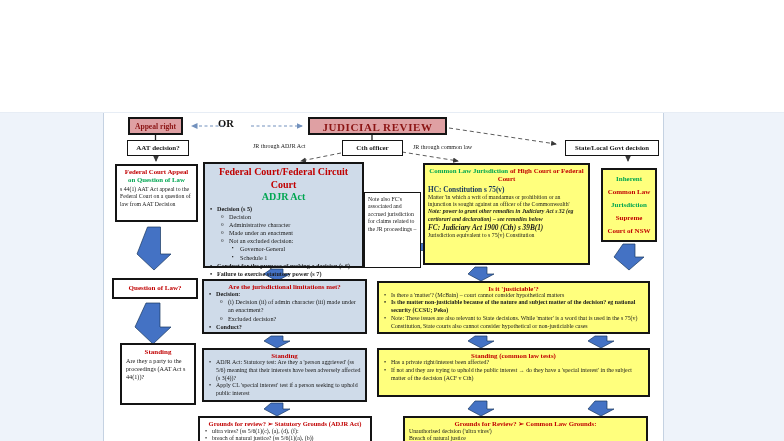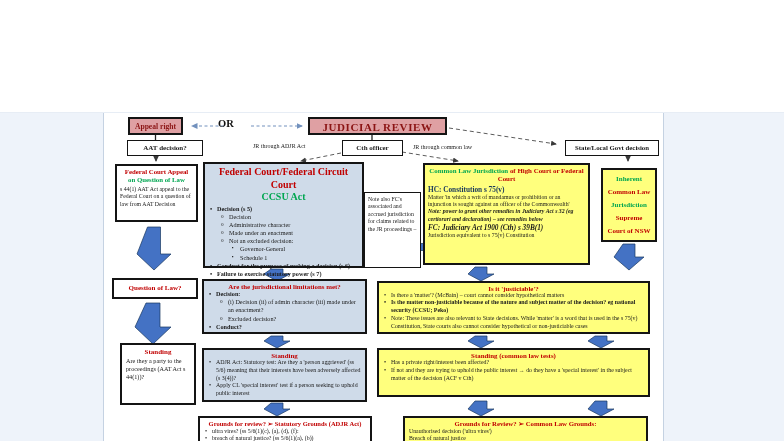--- a/index.html
+++ b/index.html
@@ -84,21 +84,21 @@
   </svg>
 
   <div class="bx pink thick" style="left:128px;top:117px;width:55px;height:18px;">
     <div class="ctr b maroon" style="font-size:7.6px;margin-top:3px;">Appeal right</div>
   </div>
   <div class="abs b" style="left:218px;top:118px;width:26px;font-size:10.5px;color:#111;">OR</div>
   <div class="bx pink thick" style="left:308px;top:117px;width:139px;height:18px;">
     <div class="ctr b maroon" style="font-size:11px;margin-top:2px;letter-spacing:0.6px;">JUDICIAL REVIEW</div>
   </div>
 
-  <div class="bx" style="left:127px;top:140px;width:76px;height:16px;">
+  <div class="bx" style="left:127px;top:140px;width:62px;height:16px;">
     <div class="ctr b" style="font-size:7px;margin-top:2.5px;">AAT decision?</div>
   </div>
   <div class="smalllab" style="left:253px;top:143px;">JR through ADJR Act</div>
   <div class="bx" style="left:342px;top:140px;width:61px;height:16px;">
     <div class="ctr b" style="font-size:7px;margin-top:2.5px;">Cth officer</div>
   </div>
   <div class="smalllab" style="left:413px;top:144px;">JR through common law</div>
   <div class="bx" style="left:565px;top:140px;width:94px;height:16px;">
     <div class="ctr b" style="font-size:6.8px;margin-top:2.5px;">State/Local Govt decision</div>
   </div>
@@ -113,21 +113,21 @@
     <div class="ctr b red" style="font-size:7px;margin-top:4px;">Question of Law?</div>
   </div>
 
   <div class="bx thick" style="left:120px;top:343px;width:76px;height:62px;padding:3px 4px;">
     <div class="ctr b red" style="font-size:7px;">Standing</div>
     <div class="t63" style="margin-top:1px;">Are they a party to the proceedings (AAT Act s 44(1))?</div>
   </div>
 
   <div class="bx lblue thick" style="left:203px;top:162px;width:161px;height:106px;padding:2px 3px;">
     <div class="ctr b red t75">Federal Court/Federal Circuit Court</div>
-    <div class="ctr b grn t75">CCSU Act</div>
+    <div class="ctr b grn t75">ADJR Act</div>
     <div style="margin-top:1px;">
       <div class="li l1 b"><span>Decision (s 5)</span></div>
       <div class="li l2"><span>Decision</span></div>
       <div class="li l2"><span>Administrative character</span></div>
       <div class="li l2"><span>Made under an enactment</span></div>
       <div class="li l2"><span>Not an excluded decision:</span></div>
       <div class="li l3"><span>Governor-General</span></div>
       <div class="li l3"><span>Schedule 1</span></div>
       <div class="li l1 b"><span>Conduct for the purpose of making a decision (s 6)</span></div>
       <div class="li l1 b"><span>Failure to exercise statutory power (s 7)</span></div>

